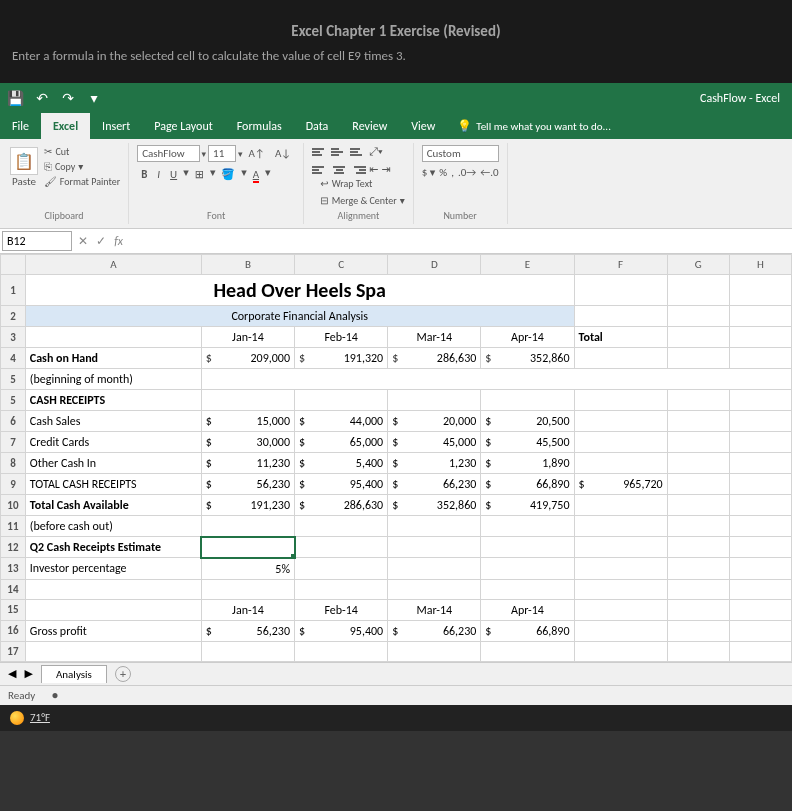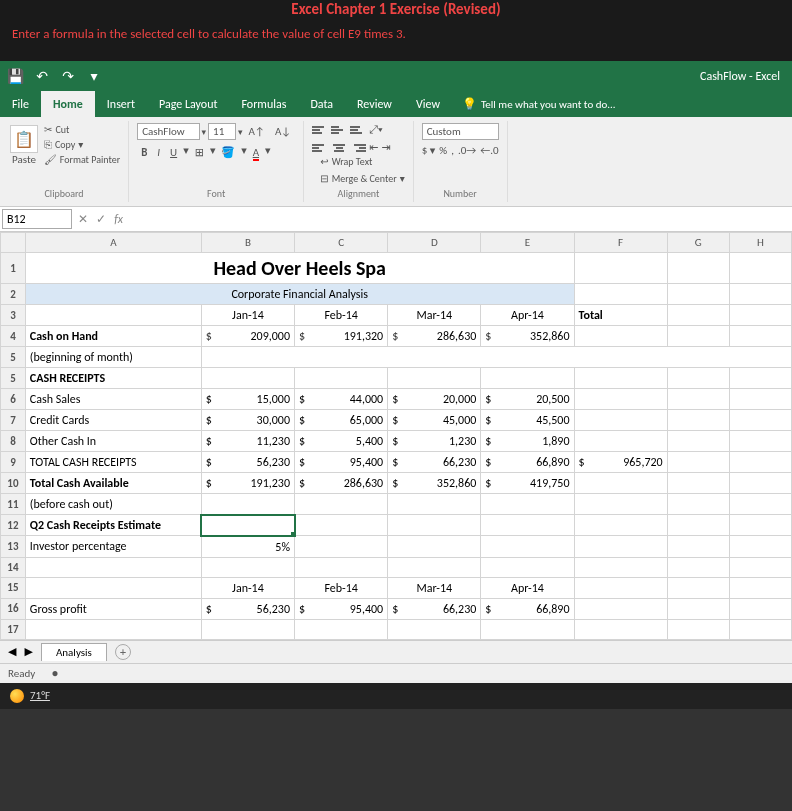--- a/index.html
+++ b/index.html
@@ -1,18 +1,18 @@
 <!DOCTYPE html>
 <html><head>
 <meta charset="utf-8">
 <style>
 * { margin: 0; padding: 0; box-sizing: border-box; font-family: "Segoe UI", Calibri, sans-serif; }
 body { width: 792px; height: 811px; background: #333; overflow: hidden; }
 
-.top-banner { background: #1a1a1a; color: #ef4444; padding: 0 12px 20px; }
+.top-banner { background: #1a1a1a; color: #a3a3a3; padding: 22px 12px 20px; }
 .exercise-title { text-align: center; font-weight: bold; font-size: 15px; margin-bottom: 8px; }
 .exercise-prompt { font-size: 13px; }
 
 .excel-window { background: #f0f0f0; }
 .title-bar { background: #217346; color: #fff; display: flex; align-items: center; padding: 4px 8px; height: 30px; }
 .qat { display: flex; gap: 10px; align-items: center; }
 .qat-icon { width: 16px; height: 16px; display: inline-flex; align-items: center; justify-content: center; font-size: 14px; }
 .title-spacer { flex: 1; }
 .app-title { font-size: 12px; margin-right: 4px; }
 
@@ -92,21 +92,21 @@
       <span class="qat-icon">↶</span>
       <span class="qat-icon">↷</span>
       <span class="qat-icon">▾</span>
     </div>
     <div class="title-spacer"></div>
     <span class="app-title">CashFlow - Excel</span>
   </div>
 
   <div class="tabs">
     <div class="tab">File</div>
-    <div class="tab active">Home</div>
+    <div class="tab active">Excel</div>
     <div class="tab">Insert</div>
     <div class="tab">Page Layout</div>
     <div class="tab">Formulas</div>
     <div class="tab">Data</div>
     <div class="tab">Review</div>
     <div class="tab">View</div>
     <div class="tell-me">
       <span class="bulb">💡</span>
       <span>Tell me what you want to do...</span>
     </div>

